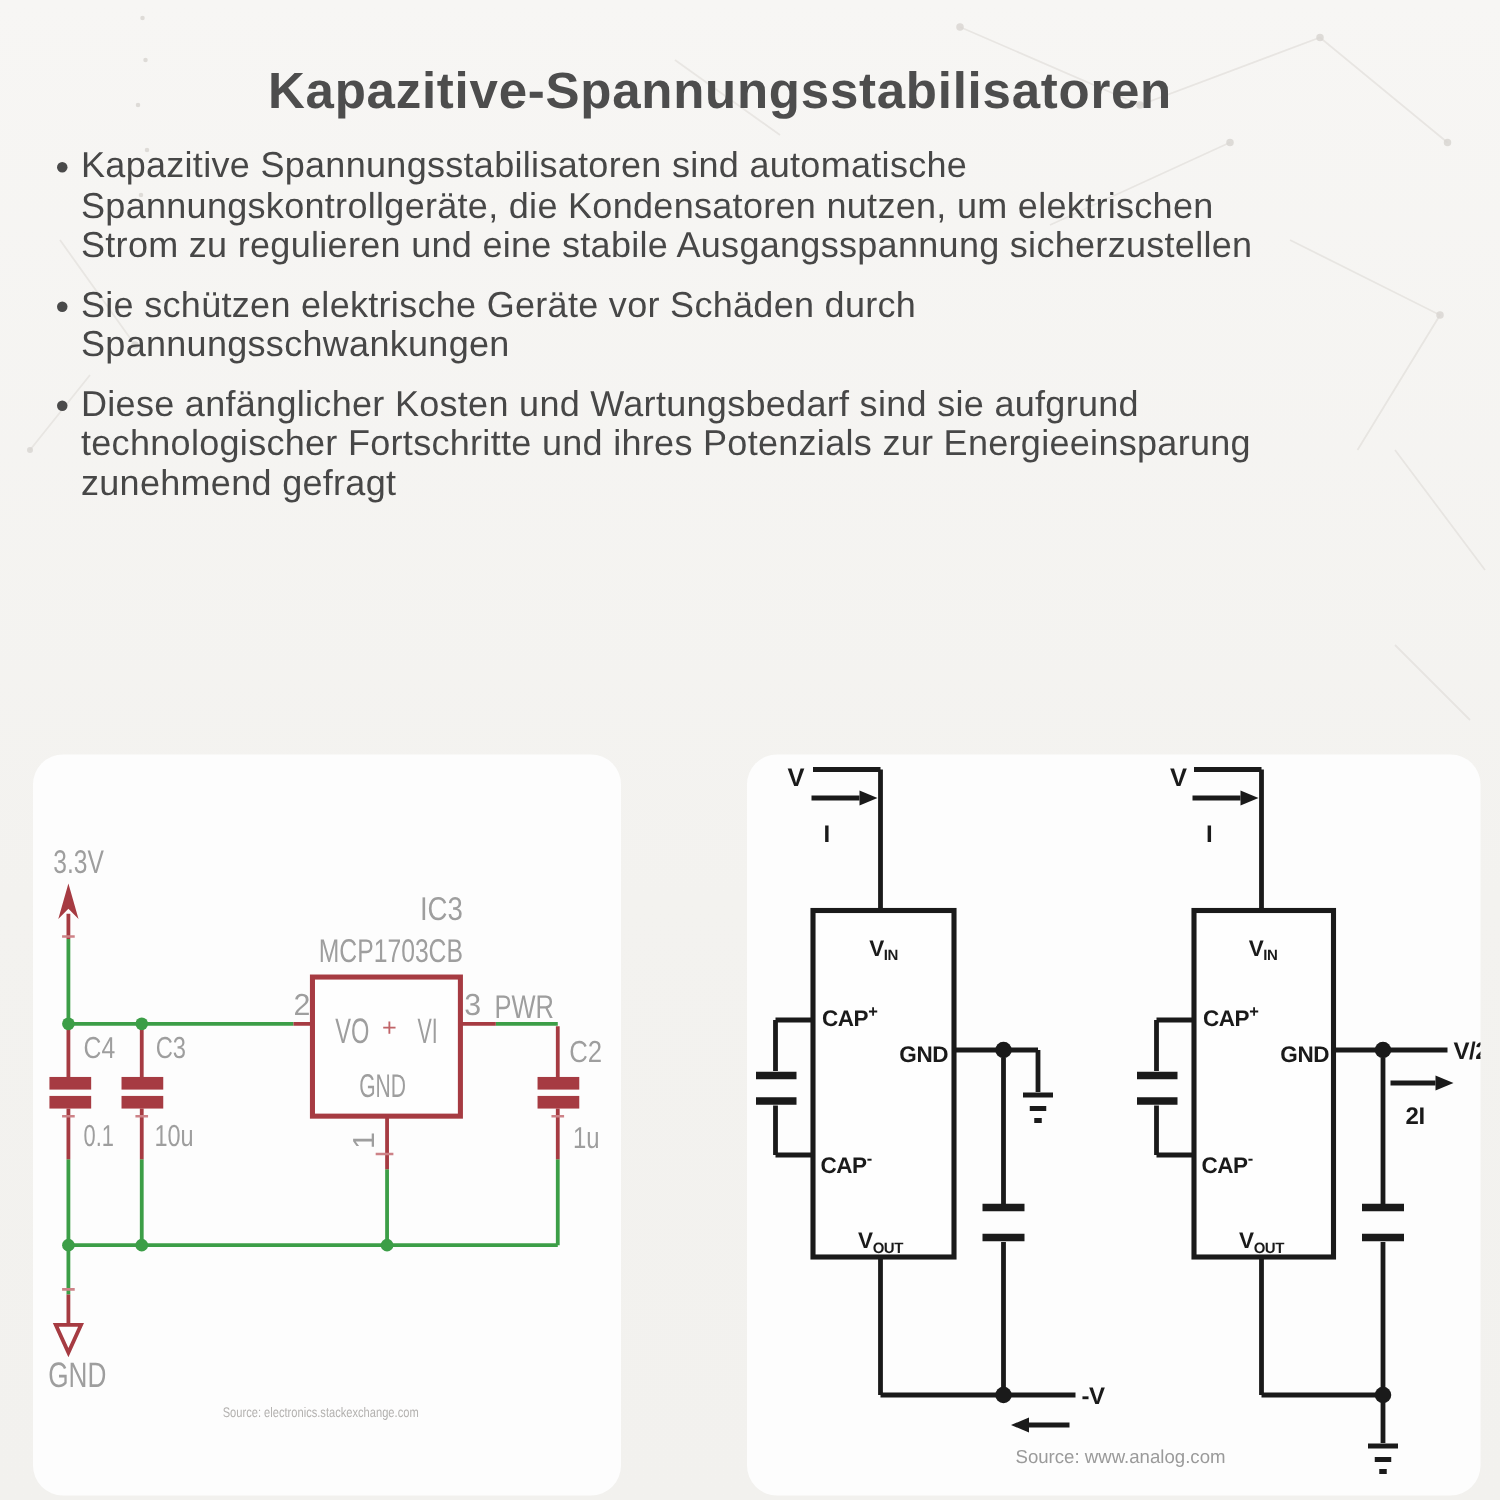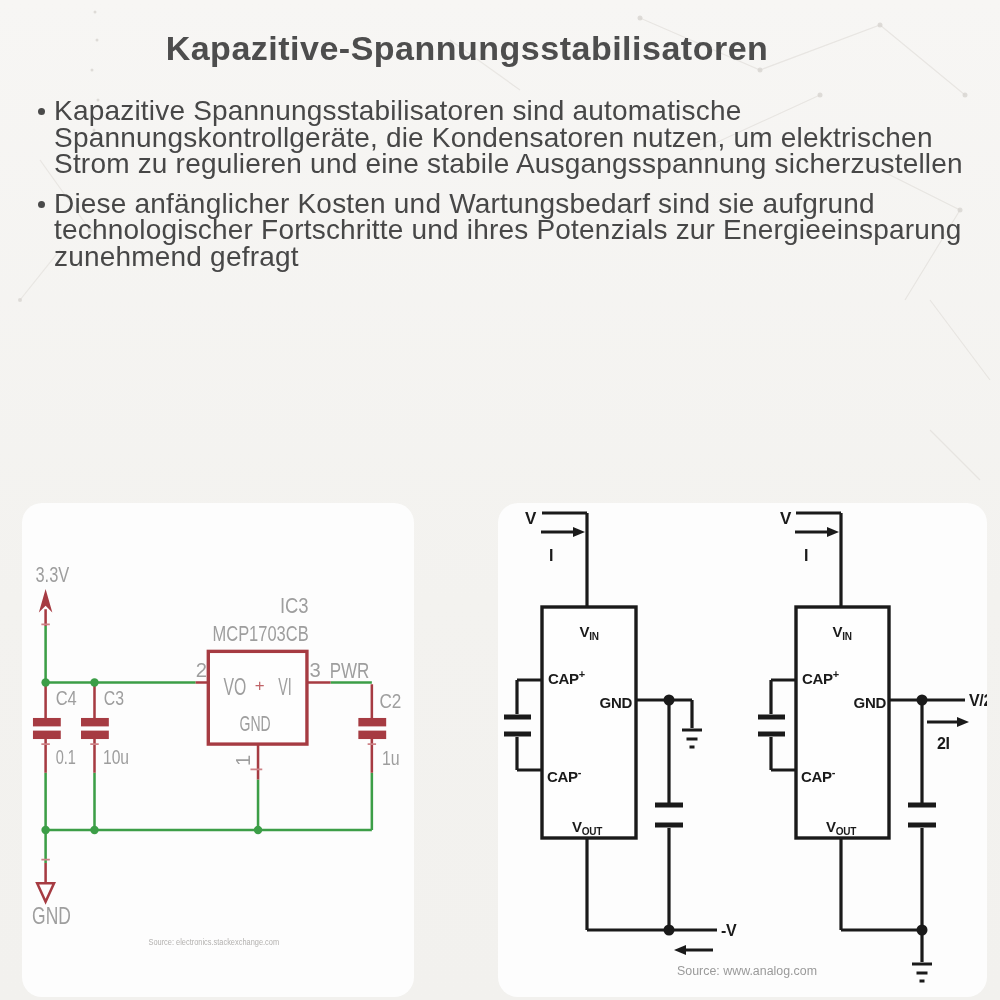--- a/index.html
+++ b/index.html
@@ -1,25 +1,25 @@
 <!DOCTYPE html>
 <html style="--wire-green: #3c9e47; --schematic-red: #a63b42; --label-gray: #9e9e9e; --ink: #1a1a1a; --card-bg: #fdfdfd;"><head>
 <meta charset="utf-8">
 <style>
   html,body{margin:0;padding:0;background:#e9e8e6;}
   .page{position:relative;width:1000px;height:1000px;overflow:hidden;
         background:linear-gradient(180deg,#f7f6f4 0%,#f3f2ef 60%,#f2f1ee 100%);
         font-family:"Liberation Sans",sans-serif;}
   .bg-texture{position:absolute;left:0;top:0;pointer-events:none;}
-  .title{position:absolute;top:26px;left:0;width:928px;margin:3px;text-align:center;
+  .title{position:absolute;top:26px;left:0;width:928px;margin:16px;text-align:center;
          font-size:34px;font-weight:700;color:#4d4d4d;letter-spacing:.5px;}
   .bullets{position:absolute;left:38px;top:98px;width:935px;}
   .bullet{display:flex;align-items:flex-start;margin-bottom:13px;}
   .dot{flex:0 0 auto;width:7px;height:7px;border-radius:50%;background:#4a4a4a;margin:10px 9px 0 0;}
-  .btext{margin:0;font-size:28px;line-height:26.5px;font-weight:500;color:#474747;
+  .btext{margin:0;font-size:24px;line-height:26.5px;font-weight:500;color:#474747;
          letter-spacing:.2px;white-space:pre-line;}
   .card{position:absolute;top:503px;height:494px;background:var(--card-bg,#fdfdfd);border-radius:20px;}
   .card-left{left:22px;width:392px;}
   .card-right{left:498px;width:489px;}
   .card svg{display:block;width:100%;height:100%;}
 
   
   .wg{stroke:var(--wire-green,#3c9e47);stroke-width:3;fill:none;}
   .wr{stroke:var(--schematic-red,#a63b42);stroke-width:3;fill:none;}
   .icbox{fill:#fefefe;stroke:var(--schematic-red,#a63b42);stroke-width:4;}
@@ -69,20 +69,25 @@
   </svg>
 
   <h1 class="title">Kapazitive-Spannungsstabilisatoren</h1>
 
   <div class="bullets">
     <div class="bullet">
       <span class="dot"></span>
       <p class="btext">Kapazitive Spannungsstabilisatoren sind automatische
 Spannungskontrollgeräte, die Kondensatoren nutzen, um elektrischen
 Strom zu regulieren und eine stabile Ausgangsspannung sicherzustellen</p>
+    </div>
+    <div class="bullet">
+      <span class="dot"></span>
+      <p class="btext">Sie schützen elektrische Geräte vor Schäden durch
+Spannungsschwankungen</p>
     </div>
     <div class="bullet">
       <span class="dot"></span>
       <p class="btext">Diese anfänglicher Kosten und Wartungsbedarf sind sie aufgrund
 technologischer Fortschritte und ihres Potenzials zur Energieeinsparung
 zunehmend gefragt</p>
     </div>
   </div>
 
   <div class="card card-left">

